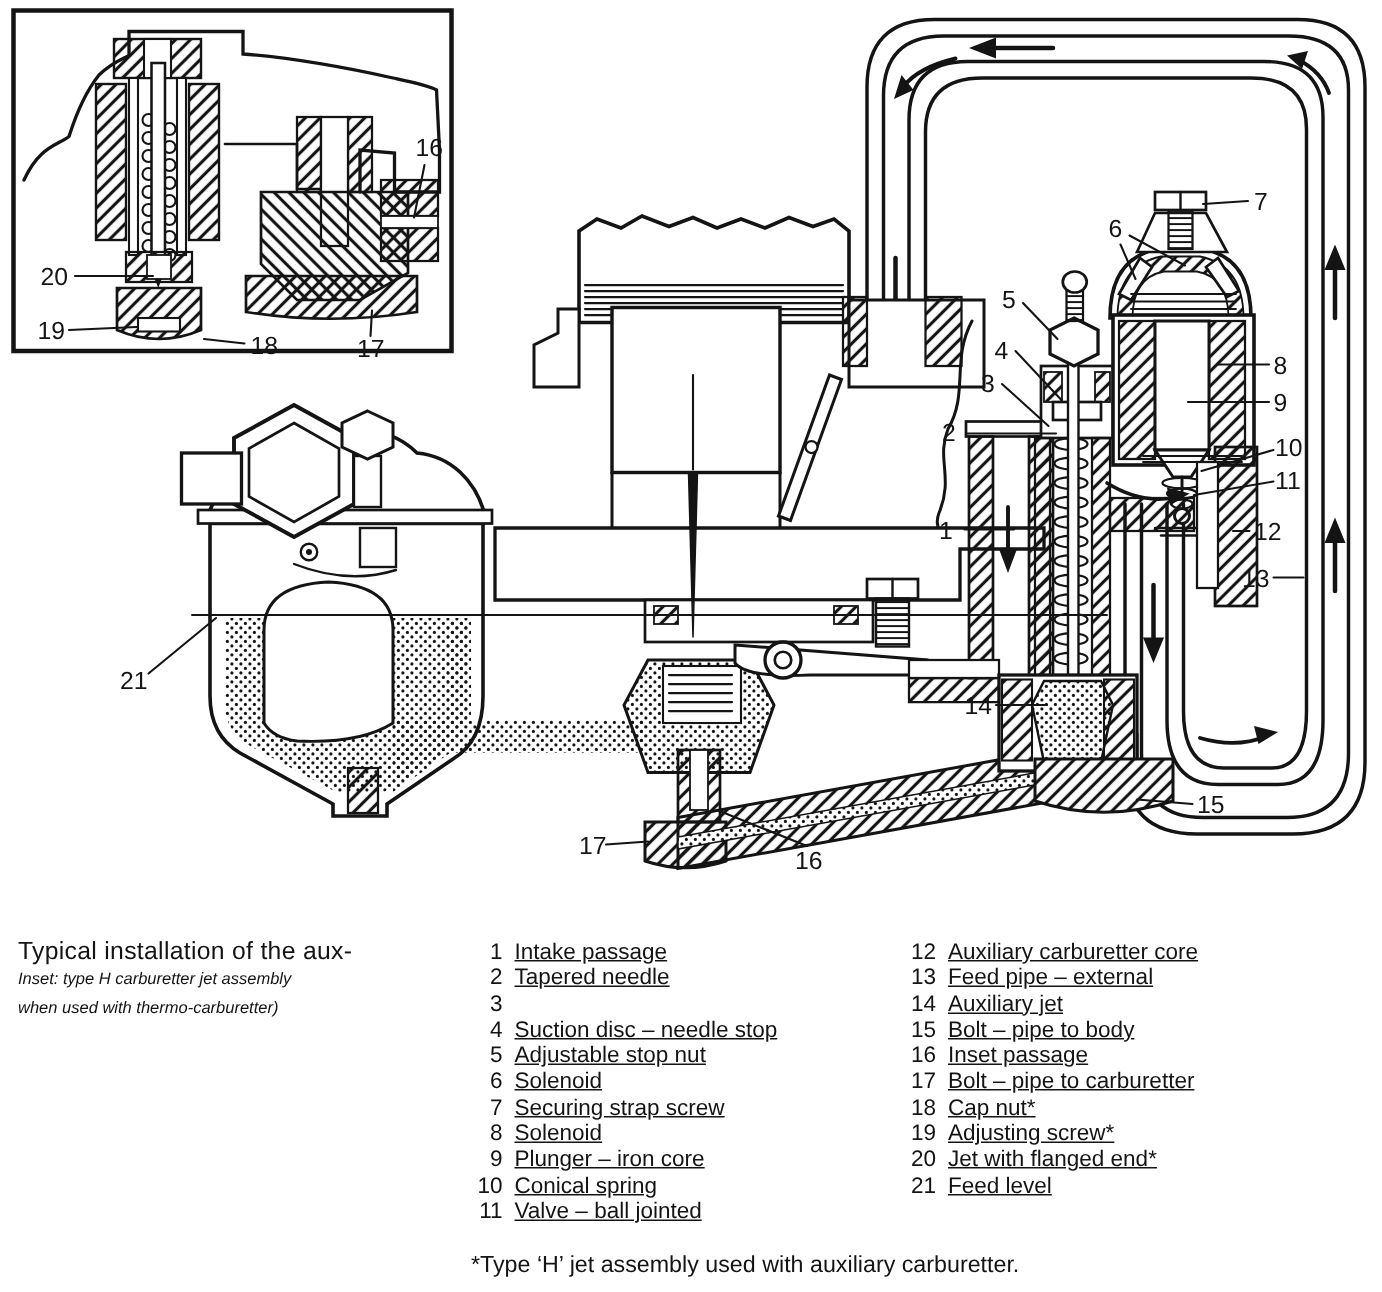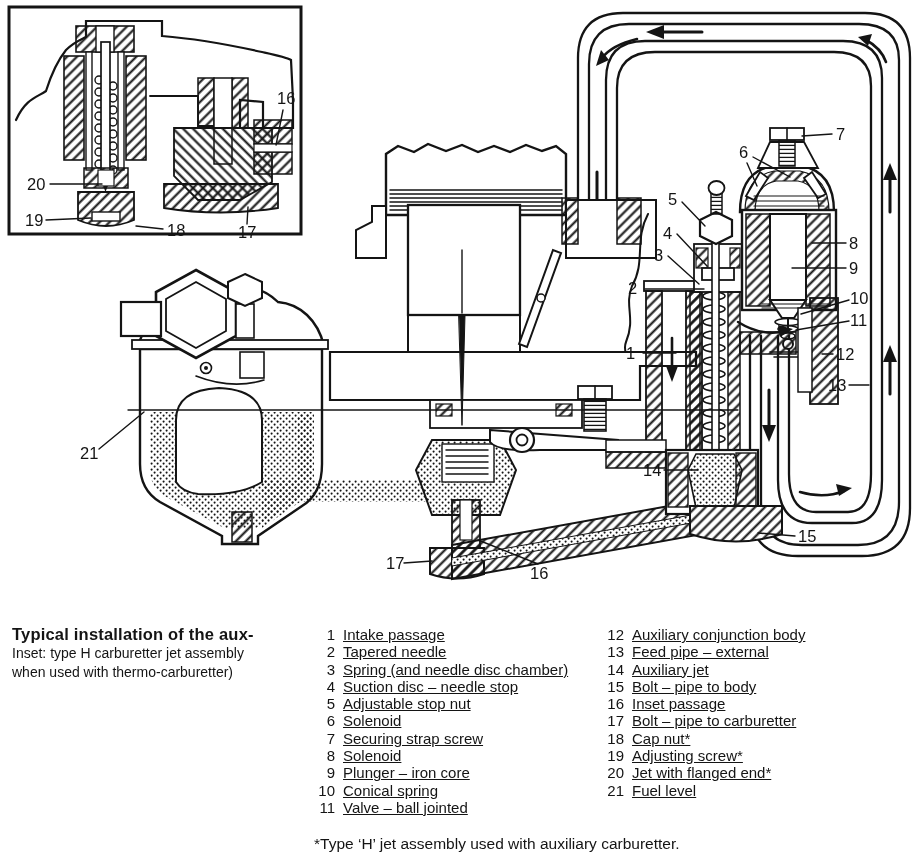--- a/index.html
+++ b/index.html
@@ -1,21 +1,21 @@
 <!DOCTYPE html>
 <html><head>
 <meta charset="utf-8">
 <style>
   html,body{margin:0;padding:0;background:#ffffff;}
   .page{position:relative;width:921px;height:861px;background:#ffffff;overflow:hidden;
         font-family:"Liberation Sans", sans-serif;color:#141414;}
   .diagram-svg{position:absolute;left:0;top:0;}
   .caption-block{position:absolute;left:12px;top:625px;width:300px;}
-  .caption-bold{font-size:16.5px;line-height:18.4px;font-weight:bold;letter-spacing:.2px;}
-  .caption-italic{font-size:14px;line-height:18.4px;}
+  .caption-bold{font-size:16.5px;line-height:18.4px;font-weight:normal;letter-spacing:.2px;}
+  .caption-italic{font-size:11px;line-height:18.4px;font-style:italic;}
   .caption-italic.first{margin-top:1px;}
   .legend-col{position:absolute;top:626px;font-size:15px;line-height:17.3px;}
   .legend-col-1{left:311px;width:288px;}
   .legend-col-2{left:600px;width:320px;}
   .legend-row{display:flex;}
   .legend-num{width:24px;text-align:right;flex:0 0 24px;}
   .legend-label{margin-left:8px;white-space:nowrap;text-decoration:underline;}
   .footnote{position:absolute;left:314px;top:835px;font-size:15.5px;}
   svg text{font-family:"Liberation Sans", sans-serif;font-size:16.5px;fill:#141414;}
 </style>
@@ -386,21 +386,20 @@
   <div class="legend-row">
         <span class="legend-num">1</span>
         <span class="legend-label">Intake passage</span>
       </div>
   <div class="legend-row">
         <span class="legend-num">2</span>
         <span class="legend-label">Tapered needle</span>
       </div>
   <div class="legend-row">
         <span class="legend-num">3</span>
-        <span class="legend-label">Spring (and needle disc chamber)</span>
       </div>
   <div class="legend-row">
         <span class="legend-num">4</span>
         <span class="legend-label">Suction disc – needle stop</span>
       </div>
   <div class="legend-row">
         <span class="legend-num">5</span>
         <span class="legend-label">Adjustable stop nut</span>
       </div>
   <div class="legend-row">
@@ -425,21 +424,21 @@
       </div>
   <div class="legend-row">
         <span class="legend-num">11</span>
         <span class="legend-label">Valve – ball jointed</span>
       </div>
 </div>
 
 <div class="legend-col legend-col-2">
   <div class="legend-row">
         <span class="legend-num">12</span>
-        <span class="legend-label">Auxiliary conjunction body</span>
+        <span class="legend-label">Auxiliary carburetter core</span>
       </div>
   <div class="legend-row">
         <span class="legend-num">13</span>
         <span class="legend-label">Feed pipe – external</span>
       </div>
   <div class="legend-row">
         <span class="legend-num">14</span>
         <span class="legend-label">Auxiliary jet</span>
       </div>
   <div class="legend-row">
@@ -461,19 +460,19 @@
   <div class="legend-row">
         <span class="legend-num">19</span>
         <span class="legend-label">Adjusting screw*</span>
       </div>
   <div class="legend-row">
         <span class="legend-num">20</span>
         <span class="legend-label">Jet with flanged end*</span>
       </div>
   <div class="legend-row">
         <span class="legend-num">21</span>
-        <span class="legend-label">Fuel level</span>
+        <span class="legend-label">Feed level</span>
       </div>
 </div>
 
 <div class="footnote">*Type ‘H’ jet assembly used with auxiliary carburetter.</div>
 
 </div>
 
 </body></html>

